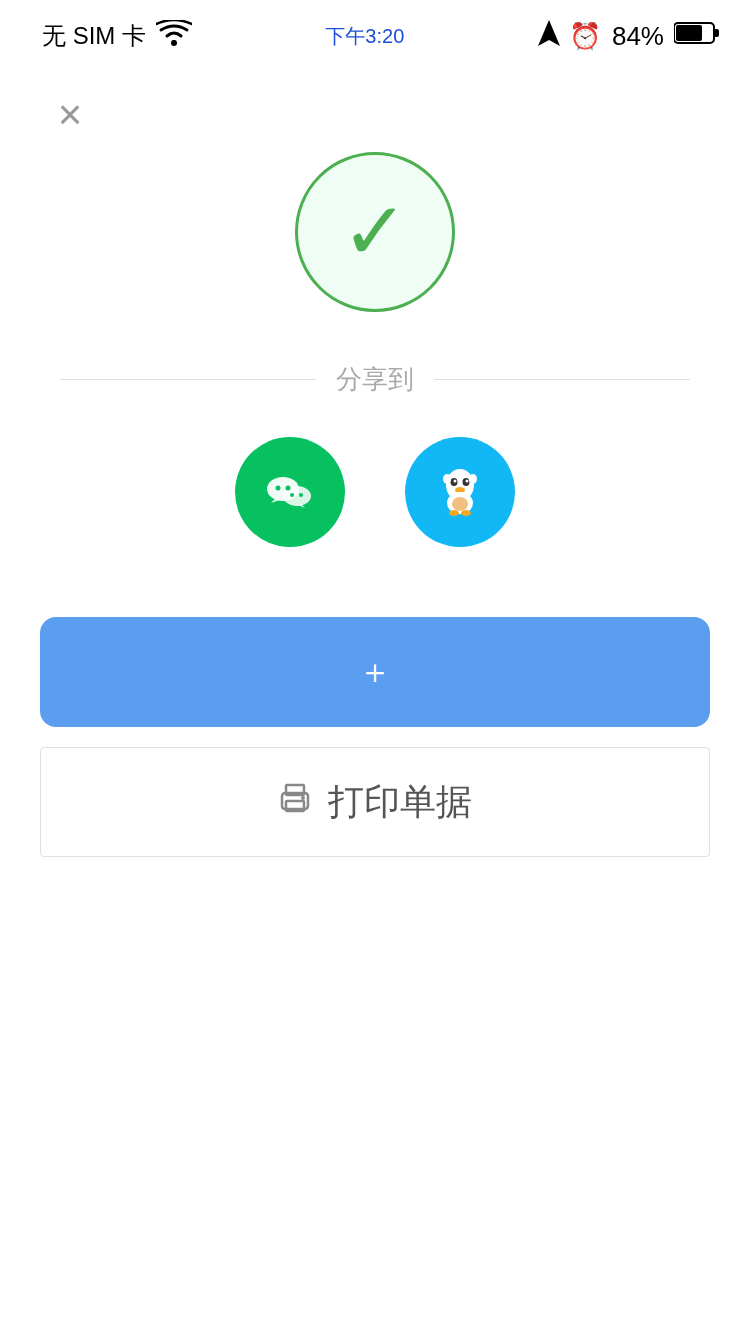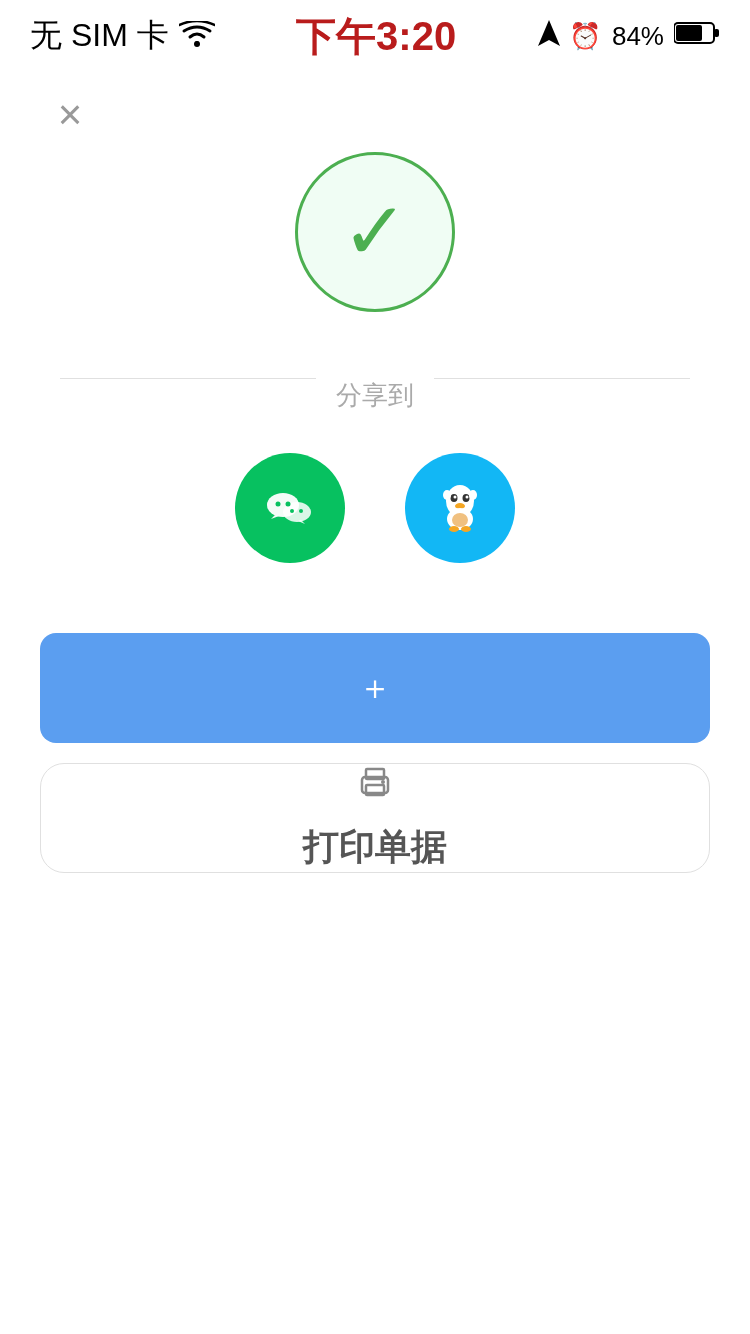--- a/index.html
+++ b/index.html
@@ -22,29 +22,30 @@
       align-items: center;
       justify-content: space-between;
       padding: 0 30px;
       background: #fff;
     }
 
     .status-left {
       display: flex;
       align-items: center;
       gap: 10px;
-      font-size: 32px;
+      font-size: 24px;
       color: #000;
       font-weight: 500;
+      margin-left: 12px;
     }
 
     .status-center {
-      font-size: 40px;
-      font-weight: 700;
-      color: #b91c1c;
+      font-size: 20px;
+      font-weight: 400;
+      color: #1d4ed8;
     }
 
     .status-right {
       display: flex;
       align-items: center;
       gap: 10px;
       font-size: 26px;
       color: #000;
     }
 
@@ -107,23 +108,23 @@
       width: 100%;
       display: flex;
       flex-direction: column;
       align-items: center;
       margin-bottom: 50px;
     }
 
     .divider-row {
       width: 100%;
       display: flex;
+      align-items: center;
       padding: 0 60px;
       margin-bottom: 40px;
-      margin-top: 16px;
     }
 
     .divider-line {
       flex: 1;
       height: 1px;
       background: #e0e0e0;
     }
 
     .divider-text {
       font-size: 26px;
@@ -179,31 +180,30 @@
       cursor: pointer;
       font-size: 36px;
       color: #fff;
       font-weight: 400;
     }
 
     .btn-secondary {
       width: 100%;
       height: 110px;
       background: #fff;
-      border-radius: 24px;
+      border-radius: 4px;
       border: 1.5px solid #e0e0e0;
       display: flex;
       align-items: center;
       justify-content: center;
       gap: 16px;
       cursor: pointer;
       font-size: 36px;
       color: #555;
-      font-weight: 700;
-      flex-direction: column;
+      font-weight: 400;
     }
 
     .btn-icon {
       font-size: 34px;
     }
 
     
     .wechat-svg {
       width: 58px;
       height: 58px;

